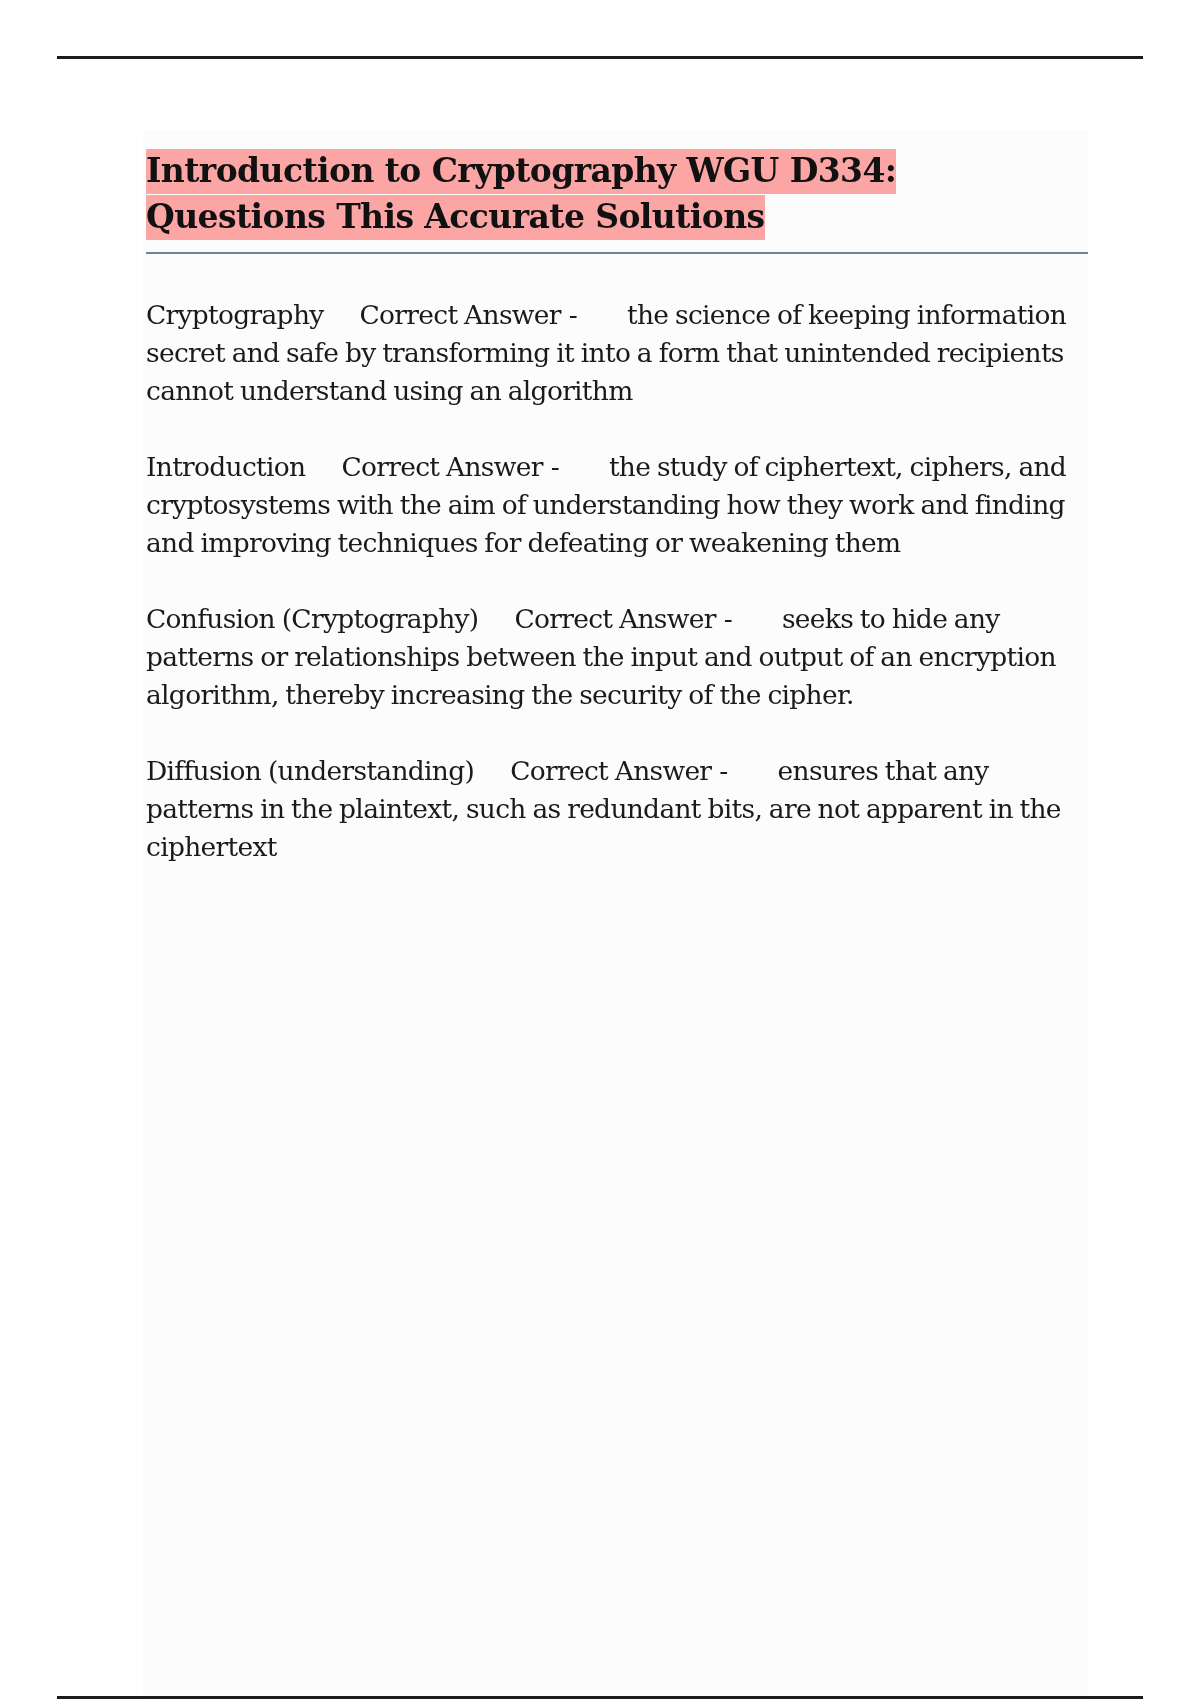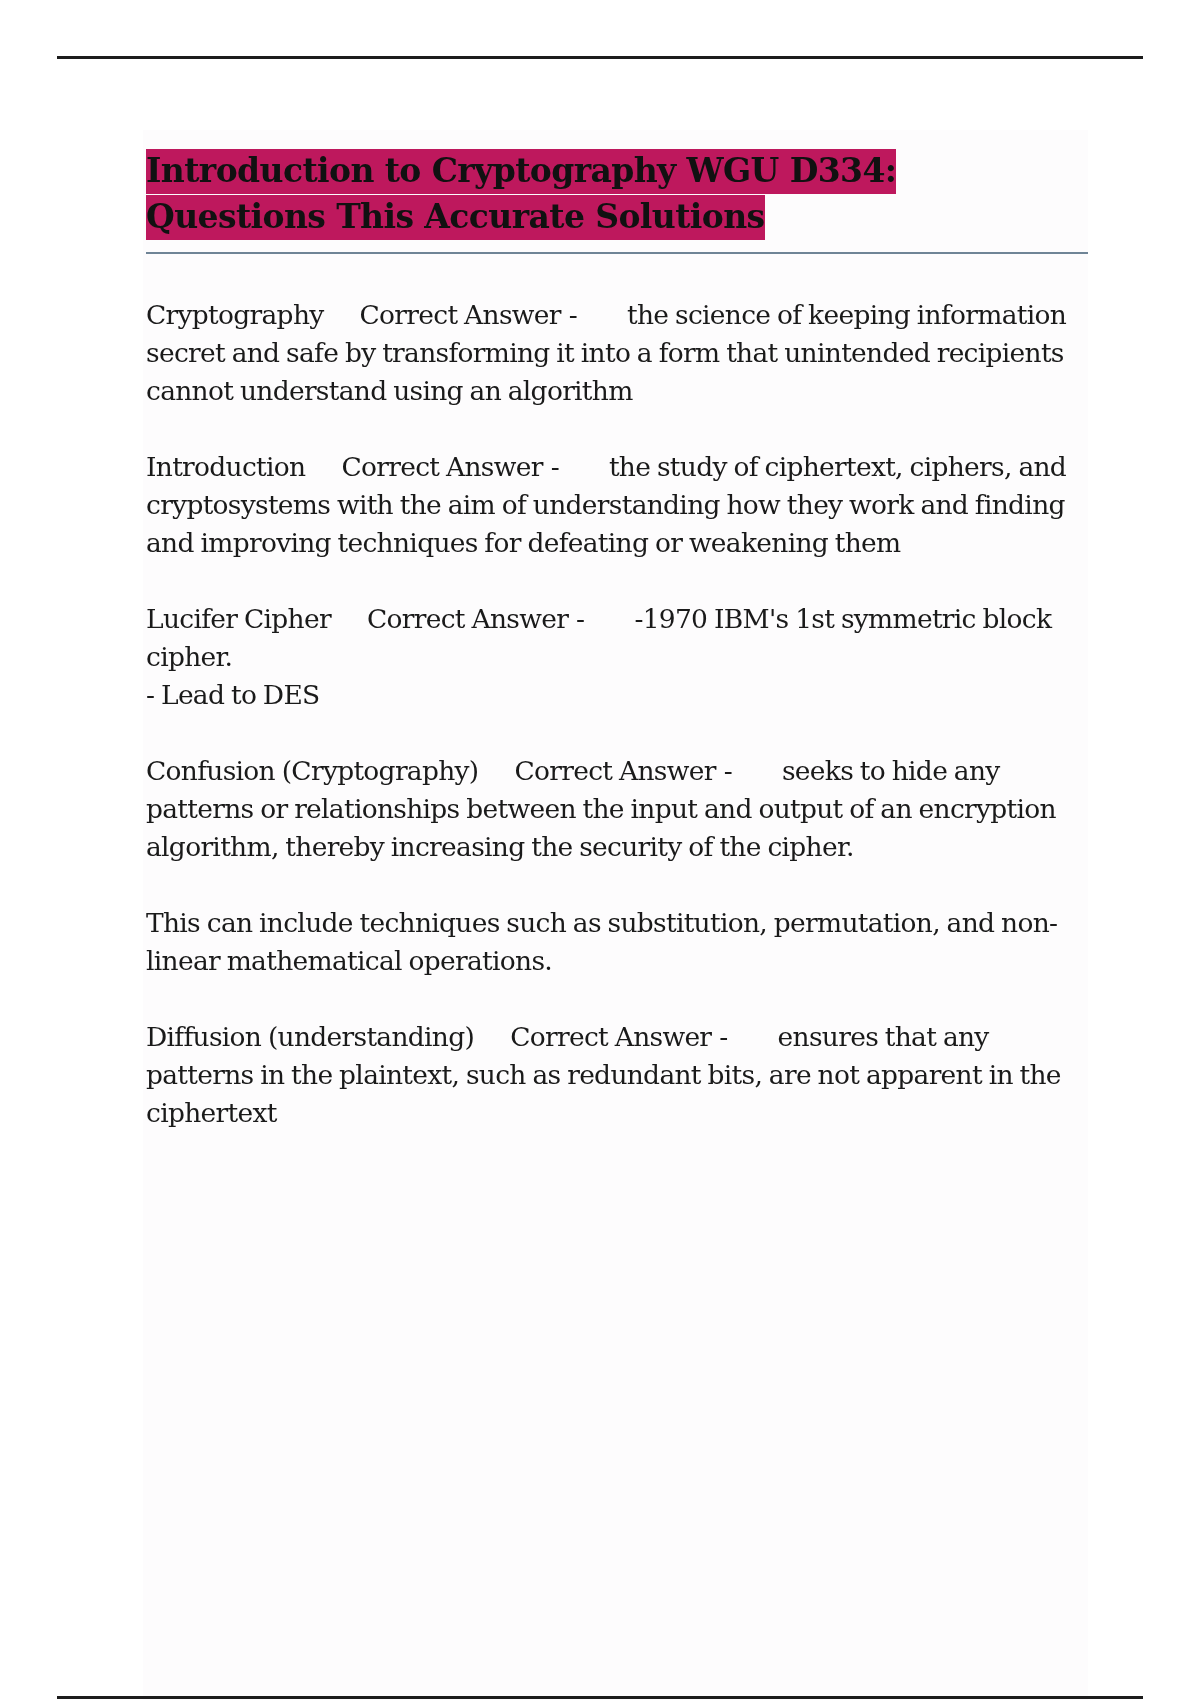--- a/index.html
+++ b/index.html
@@ -44,21 +44,21 @@
     .title {
       margin: 0;
       font-family: "DejaVu Serif", "Liberation Serif", serif;
       font-weight: bold;
       font-size: 33px;
       line-height: 46px;
       letter-spacing: -0.6px;
       color: #111;
     }
     .title .hl {
-      background: #be185d;
+      background: #fca5a5;
       padding: 2px 0 4px 0;
       box-decoration-break: clone;
       -webkit-box-decoration-break: clone;
     }
     .title-rule {
       margin-top: 12px;
       width: 942px;
       height: 2px;
       background: #6f8496;
     }
@@ -105,29 +105,24 @@
 
     <p class="qa">
       <span class="term">Cryptography</span><span class="gap1"></span><span>Correct Answer</span><span class="dash">-</span><span class="gap2"></span><span>the science of keeping information secret and safe by transforming it into a form that unintended recipients cannot understand using an algorithm</span>
     </p>
 
     <p class="qa">
       <span class="term">Introduction</span><span class="gap1"></span><span>Correct Answer</span><span class="dash">-</span><span class="gap2"></span><span>the study of ciphertext, ciphers, and cryptosystems with the aim of understanding how they work and finding and improving techniques for defeating or weakening them</span>
     </p>
 
 
-    <p class="qa">
-      <span class="term">Lucifer Cipher</span><span class="gap1"></span><span>Correct Answer</span><span class="dash">-</span><span class="gap2"></span><span>-1970 IBM's 1st symmetric block cipher.</span>
-      <span class="line">- Lead to DES</span>
-    </p>
 
     <p class="qa">
       <span class="term">Confusion (Cryptography)</span><span class="gap1"></span><span>Correct Answer</span><span class="dash">-</span><span class="gap2"></span><span>seeks to hide any patterns or relationships between the input and output of an encryption algorithm, thereby increasing the security of the cipher.</span>
     </p>
-    <p class="para">This can include techniques such as substitution, permutation, and non-linear mathematical operations.</p>
 
     <p class="qa">
       <span class="term">Diffusion (understanding)</span><span class="gap1"></span><span>Correct Answer</span><span class="dash">-</span><span class="gap2"></span><span>ensures that any patterns in the plaintext, such as redundant bits, are not apparent in the ciphertext</span>
     </p>
 
   </div>
 </div>
 
 <div class="rule-bottom"></div>
 

